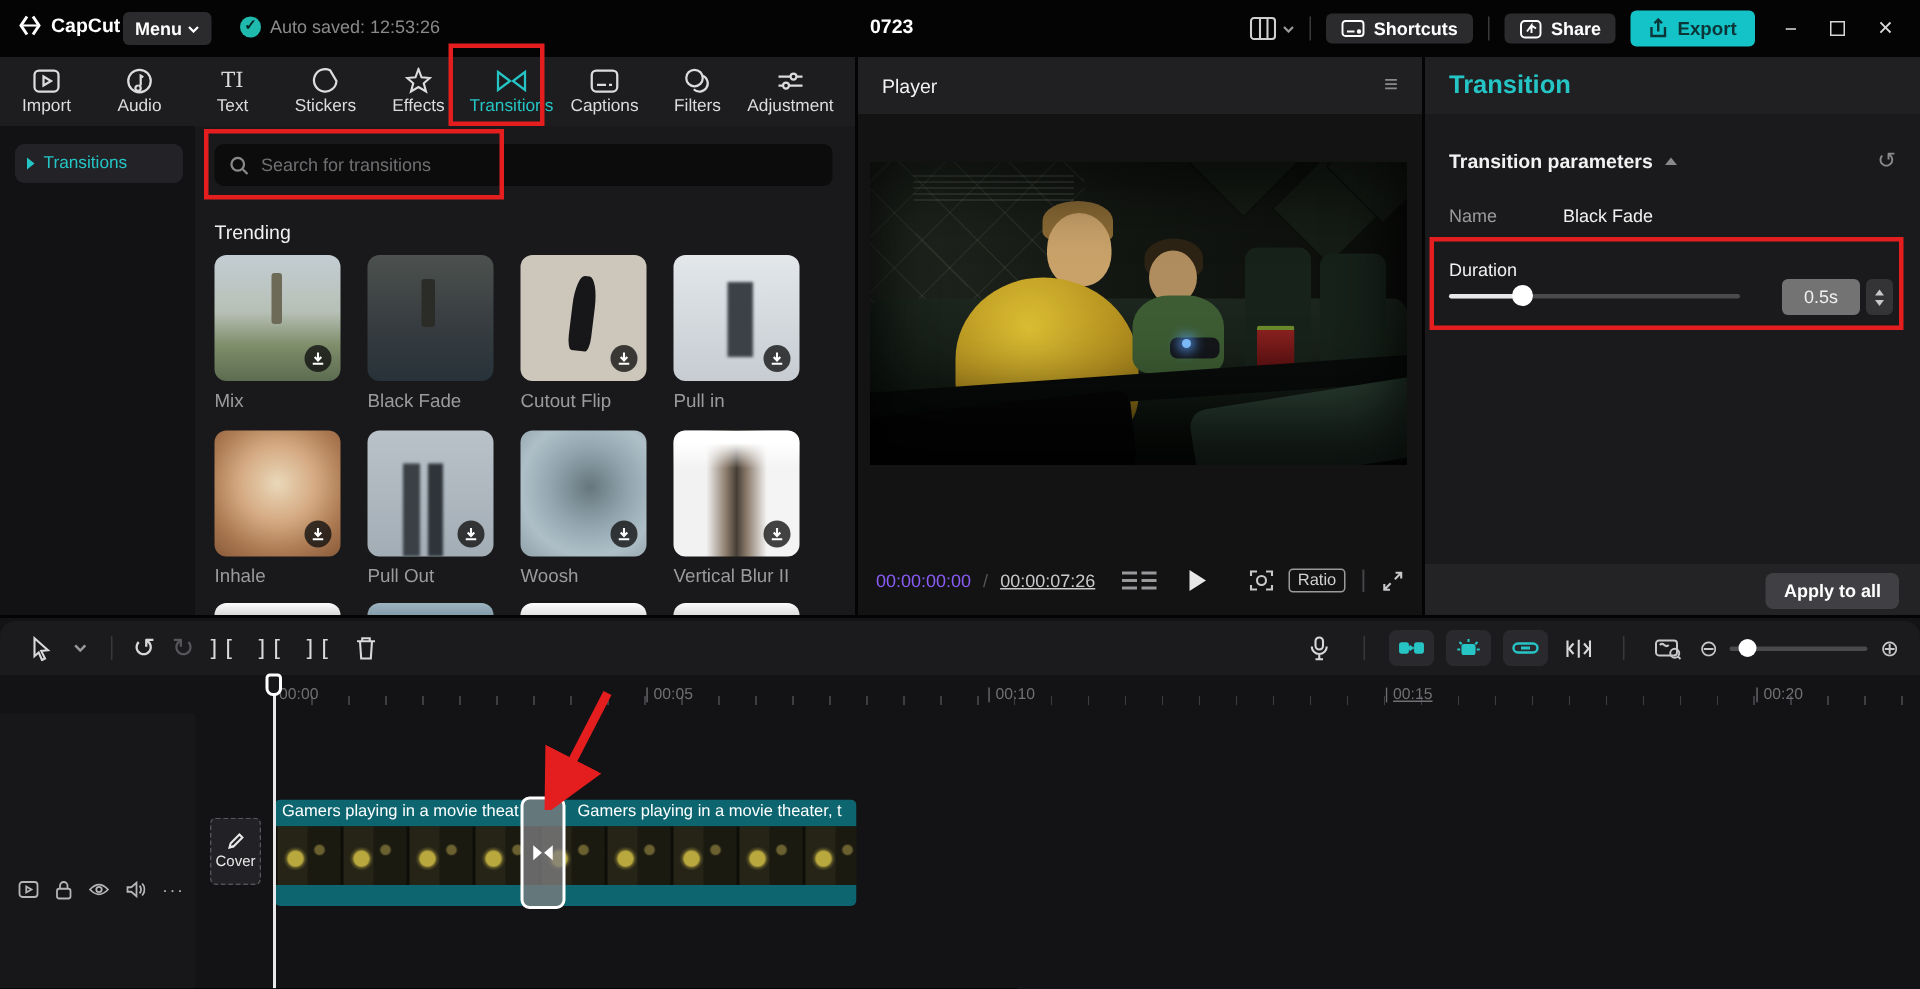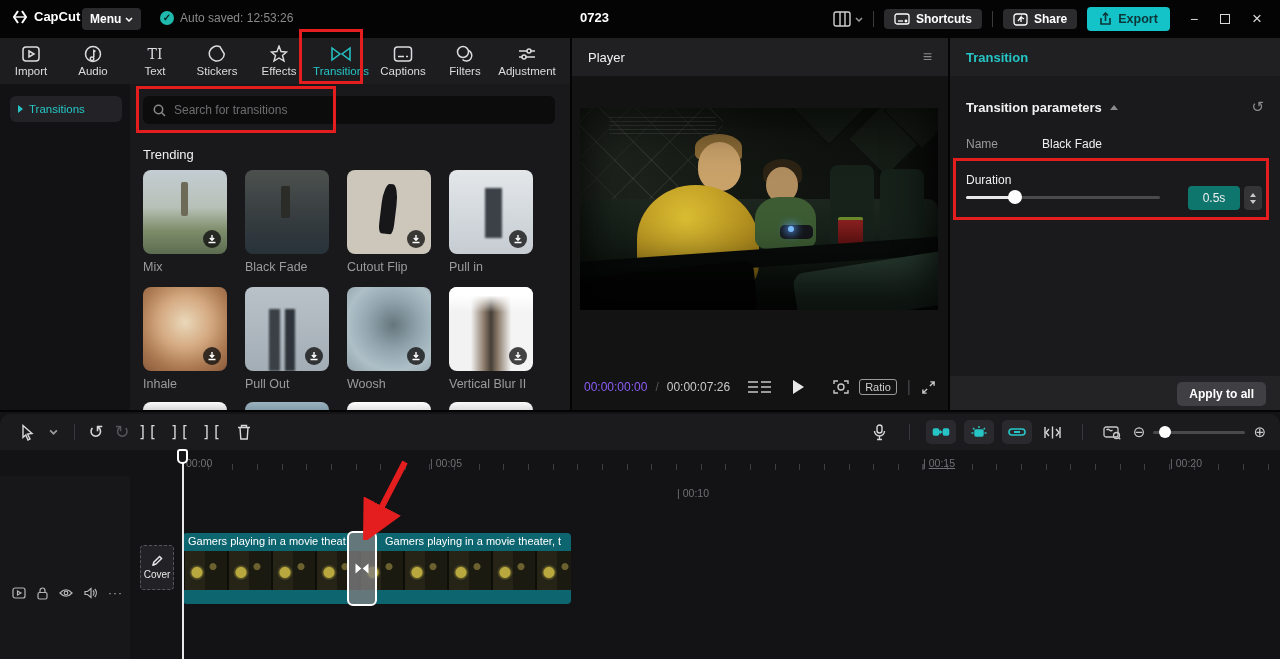--- a/index.html
+++ b/index.html
@@ -86,43 +86,43 @@
   .controller { position:absolute; left:56%; top:58%; width:9%; height:7%; background:#14161a; border-radius:5px; }
   .ctrl-light { position:absolute; left:58%; top:58.5%; width:6px; height:6px; border-radius:50%; background:#7fc0ff; box-shadow:0 0 8px 3px rgba(90,160,255,.8); }
   .table { position:absolute; left:-4%; top:70%; width:110%; height:9%; background:#090c0b; transform:rotate(-4deg); }
   .cup { position:absolute; left:72%; top:54%; width:7%; height:15%; background:linear-gradient(180deg,#8a2020 0%,#5a1010 100%); border-top:3px solid #6a8a2a; border-radius:2px 2px 4px 4px; }
   .legs { position:absolute; left:60%; top:76%; width:44%; height:26%; background:#2e4438; transform:rotate(-9deg); border-radius:12px; }
   .armrest { position:absolute; left:-6%; bottom:-6%; width:55%; height:26%; background:#05070 5; background:#050705; transform:rotate(-6deg); border-radius:10px; }
   .vignette { position:absolute; inset:0; box-shadow:inset 0 -40px 50px rgba(0,0,0,.75), inset 0 20px 40px rgba(0,0,0,.5); }
   #transport { position:absolute; left:0; bottom:8px; width:100%; height:34px; display:flex; align-items:center; padding:0 12px; gap:8px; }
   .tc-cur { color:#8b5cf6; font-size:12px; }
   .tc-sep { color:#555; font-size:12px; }
-  .tc-total { color:#c9c9cb; font-size:12px; }
+  .tc-total { color:#c9c9cb; font-size:12px;text-decoration:underline; }
   .stacklines { display:flex; gap:3px; margin-left:10px; }
   .stacklines i { width:10px; height:12px; border-top:2px solid #9a9a9c; border-bottom:2px solid #9a9a9c; position:relative; }
   .stacklines i::after { content:""; position:absolute; left:0; top:3px; width:10px; height:2px; background:#9a9a9c; }
   .play-tri { width:0; height:0; border-left:11px solid #e8e8e8; border-top:7px solid transparent; border-bottom:7px solid transparent; margin-left:14px; }
   .transport-right { margin-left:auto; display:flex; align-items:center; gap:10px; }
   .ratio-btn { border:1px solid #9a9a9c; border-radius:3px; color:#d0d0d2; font-size:11px; padding:1px 5px; }
 
   
   #inspector { position:absolute; left:950px; top:38px; width:330px; height:374px; background:#1a1a1c; }
-  .insp-title { color:#25c5c5; font-size:13px; font-weight:bold; }
+  .insp-title { color:#25c5c5; font-size:17px; font-weight:bold; }
   .params-row { position:absolute; left:16px; top:60px; width:298px; display:flex; align-items:center; }
   .params-label { font-size:13px; font-weight:bold; color:#f2f2f2; }
   .tri-up { width:0; height:0; border-bottom:5px solid #8a8a8c; border-left:4px solid transparent; border-right:4px solid transparent; margin-left:8px; }
   .reset-ico { margin-left:auto; color:#8a8a8c; font-size:15px; }
   .name-row { position:absolute; left:16px; top:99px; display:flex; gap:44px; font-size:12px; }
   .name-label { color:#9a9a9c; }
   .name-value { color:#f0f0f0; }
   .dur-label { position:absolute; left:16px; top:135px; font-size:12px; color:#f0f0f0; }
   .slider { position:absolute; left:16px; top:158px; width:194px; height:3px; background:#4a4a4c; border-radius:2px; }
   .slider .fill { position:absolute; left:0; top:0; height:3px; width:48px; background:#e8e8e8; border-radius:2px; }
   .slider .knob { position:absolute; left:42px; top:-6px; width:14px; height:14px; border-radius:50%; background:#fff; }
-  .dur-box { position:absolute; left:238px; top:148px; width:52px; height:24px; background:#0f766e; border-radius:4px; color:#f0f0f0; font-size:12px; display:flex; align-items:center; justify-content:center; }
+  .dur-box { position:absolute; left:238px; top:148px; width:52px; height:24px; background:#737373; border-radius:4px; color:#f0f0f0; font-size:12px; display:flex; align-items:center; justify-content:center; }
   .stepper { position:absolute; left:294px; top:148px; width:18px; height:24px; background:#343437; border-radius:4px; display:flex; flex-direction:column; align-items:center; justify-content:center; gap:3px; }
   .st-up { width:0; height:0; border-bottom:4px solid #c8c8ca; border-left:3.5px solid transparent; border-right:3.5px solid transparent; }
   .st-dn { width:0; height:0; border-top:4px solid #c8c8ca; border-left:3.5px solid transparent; border-right:3.5px solid transparent; }
   .insp-footer { position:absolute; left:0; bottom:0; width:100%; height:36px; background:#232326; display:flex; align-items:center; justify-content:flex-end; padding:0 14px; }
   .apply-btn { height:24px; padding:0 12px; background:#404044; border-radius:5px; color:#fff; font-size:12px; font-weight:bold; display:flex; align-items:center; }
 
   
   #timeline { position:absolute; left:0; top:412px; width:1280px; height:247px; background:#131315; }
   #tl-toolbar { position:absolute; left:0; top:2px; width:1280px; height:36px; background:#1b1b1e; border-radius:10px 10px 0 0; display:flex; align-items:center; padding:0 14px; }
   .tool { display:flex; align-items:center; justify-content:center; width:26px; height:26px; color:#d8d8da; }
@@ -555,21 +555,21 @@
             <span class="zoom-knob"></span>
           </span>
         <span class="zoom-glyph">⊕</span>
       </span>
     </div>
 
     <div id="ruler">
       <span class="ticks"></span>
       <span class="rlabel first" style="left:56px;">00:00</span>
       <span class="rlabel" style="left:300px;">00:05</span>
-      <span class="rlabel" style="left:547px;margin-top:30px;">00:10</span>
+      <span class="rlabel" style="left:528px;">00:10</span>
       <span class="rlabel" style="left:793px;text-decoration:underline;">00:15</span>
       <span class="rlabel" style="left:1040px;">00:20</span>
     </div>
 
     <div id="trackhead">
       <div class="th-icons">
         <svg width="14" height="12" viewBox="0 0 14 12" fill="none" stroke="#b5b5b8" stroke-width="1.2">
             <rect x="1" y="1" width="12" height="10" rx="2"></rect>
             <path d="M5.5 4 L9 6 L5.5 8 Z"></path>
           </svg>

